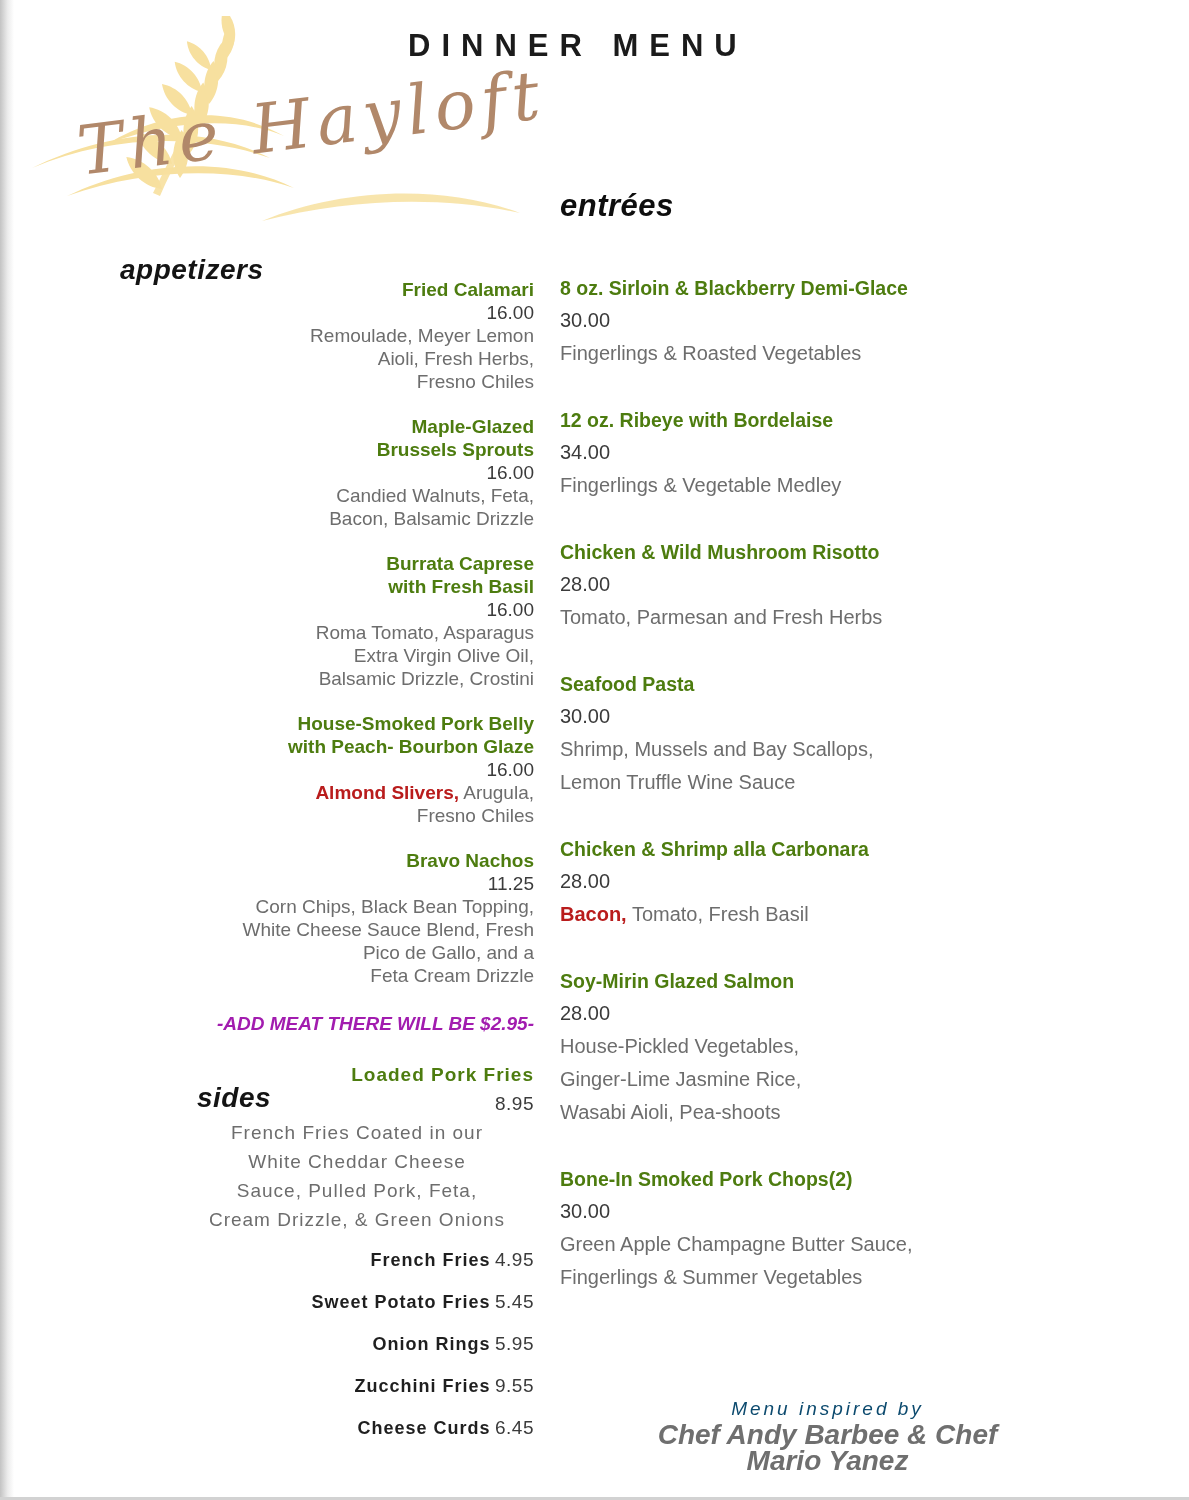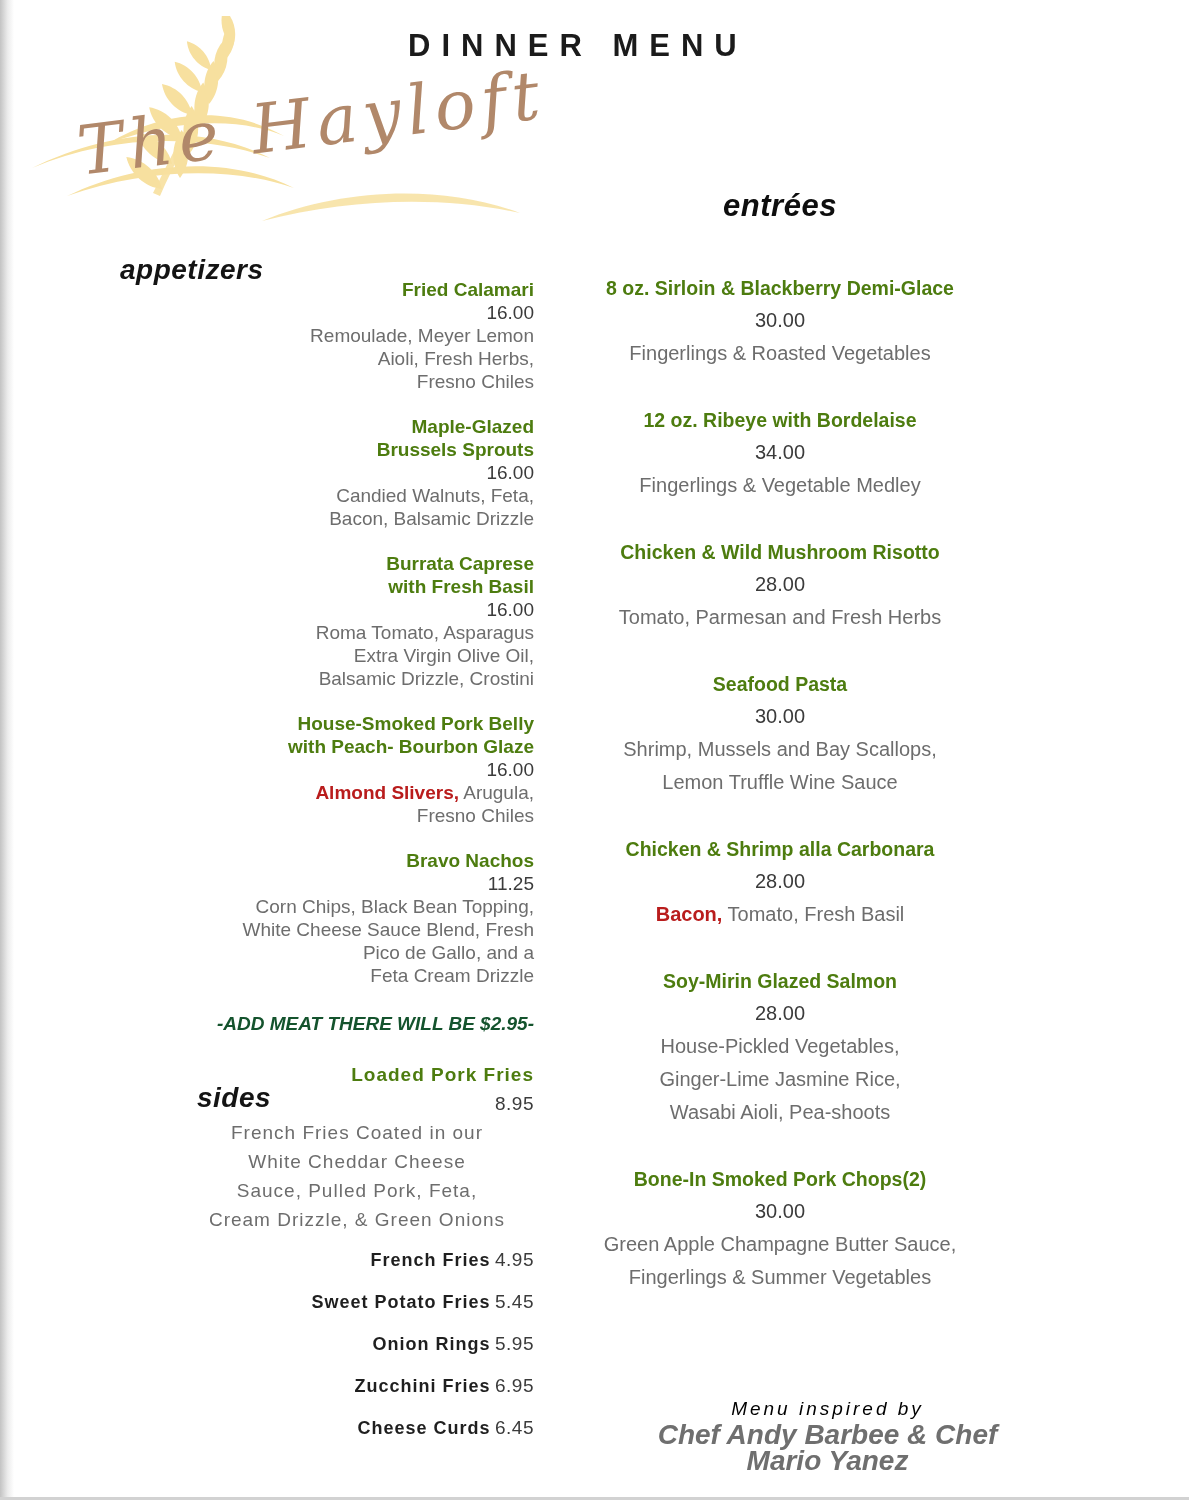--- a/index.html
+++ b/index.html
@@ -29,53 +29,53 @@
   .wheat-svg { position:absolute; left:12px; top:16px; }
 
   .h-italic {
     font-style:italic; font-weight:bold; color:#141414;
     font-size:28px; margin:0; letter-spacing:0.5px; white-space:nowrap;
   }
   .h-appetizers { position:absolute; left:120px; top:254px; }
   .h-sides      { position:absolute; left:197px; top:1082px; }
 
   .col-left  { position:absolute; left:180px; top:278px; width:354px; text-align:right; }
-  .col-right { position:absolute; left:560px; top:188px; width:440px; text-align:center; }
+  .col-right { position:absolute; left:560px; top:188px; width:440px; text-align:left; }
 
   .h-entrees {
     font-style:italic; font-weight:bold; font-size:31px; color:#0e0e0e;
     margin:0 0 48px 0; letter-spacing:0.5px;
   }
 
   .item { margin-bottom:22px; }
   .item-name  { font-weight:bold; font-size:19px; line-height:23px; color:#4d7c0f; white-space:pre-line; }
   .item-price { font-size:19px; line-height:23px; color:#3b3b3b; }
   .item-desc  { font-size:19px; line-height:23px; color:#6d6d6d; white-space:pre-line; }
   .desc-bold  { font-weight:bold; color:#b91c1c; }
 
   .col-right .item { margin-bottom:34px; }
   .col-right .item-name  { font-size:19.5px; line-height:32px; }
   .col-right .item-price { font-size:20px; line-height:33px; }
   .col-right .item-desc  { font-size:20px; line-height:33px; }
 
   .note { margin-top:24px; margin-bottom:24px; }
-  .note-bold   { font-style:italic; font-weight:bold; font-size:19px; line-height:25px; color:#14532d; }
+  .note-bold   { font-style:italic; font-weight:bold; font-size:19px; line-height:25px; color:#a21caf; }
   .note-italic { font-style:italic; font-size:19px; line-height:25px; color:#595959; white-space:pre-line; }
 
   .featured { margin-bottom:14px; }
   .featured .item-name  { letter-spacing:1px; line-height:29px; }
   .featured .item-price { line-height:29px; letter-spacing:0.5px; }
   .featured .item-desc  { line-height:29px; letter-spacing:1px;text-align:center; }
 
   .side-line  { margin-bottom:17px; line-height:24px; }
   .side-name  { font-weight:bold; font-size:18px; letter-spacing:1px; color:#1f1f1f; }
   .side-price { font-size:19px; color:#3b3b3b; letter-spacing:0.5px;text-align:right; }
 
   .footer { position:absolute; left:650px; top:1396px; width:355px; text-align:center; }
-  .footer-line1 { font-style:italic; font-size:19px; letter-spacing:3px; color:#000000; line-height:26px; }
+  .footer-line1 { font-style:italic; font-size:19px; letter-spacing:3px; color:#0c4a6e; line-height:26px; }
   .footer-line2 { font-style:italic; font-weight:bold; font-size:28px; color:#6f6f6f; line-height:26px; }
 </style>
 </head>
 <body>
 
 <div>
   <div class="edge-left"></div>
   <div class="edge-bottom"></div>
 
   <div class="dinner-title">DINNER MENU</div>
@@ -160,21 +160,21 @@
       <div class="item-price">8.95</div>
       <div class="item-desc"><span>French Fries Coated in our
 White Cheddar Cheese
 Sauce, Pulled Pork, Feta,
 Cream Drizzle, &amp; Green Onions</span></div>
     </div>
 
     <div class="side-line"><span class="side-name">French Fries</span> <span class="side-price">4.95</span></div>
     <div class="side-line"><span class="side-name">Sweet Potato Fries</span> <span class="side-price">5.45</span></div>
     <div class="side-line"><span class="side-name">Onion Rings</span> <span class="side-price">5.95</span></div>
-    <div class="side-line"><span class="side-name">Zucchini Fries</span> <span class="side-price">6.95</span></div>
+    <div class="side-line"><span class="side-name">Zucchini Fries</span> <span class="side-price">9.55</span></div>
     <div class="side-line"><span class="side-name">Cheese Curds</span> <span class="side-price">6.45</span></div>
   </div>
 
   <div class="col-right">
     <h2 class="h-entrees">entrées</h2>
 
     <div class="item">
       <div class="item-name">8 oz. Sirloin &amp; Blackberry Demi-Glace</div>
       <div class="item-price">30.00</div>
       <div class="item-desc"><span class="desc-bold"></span><span>Fingerlings &amp; Roasted Vegetables</span></div>

